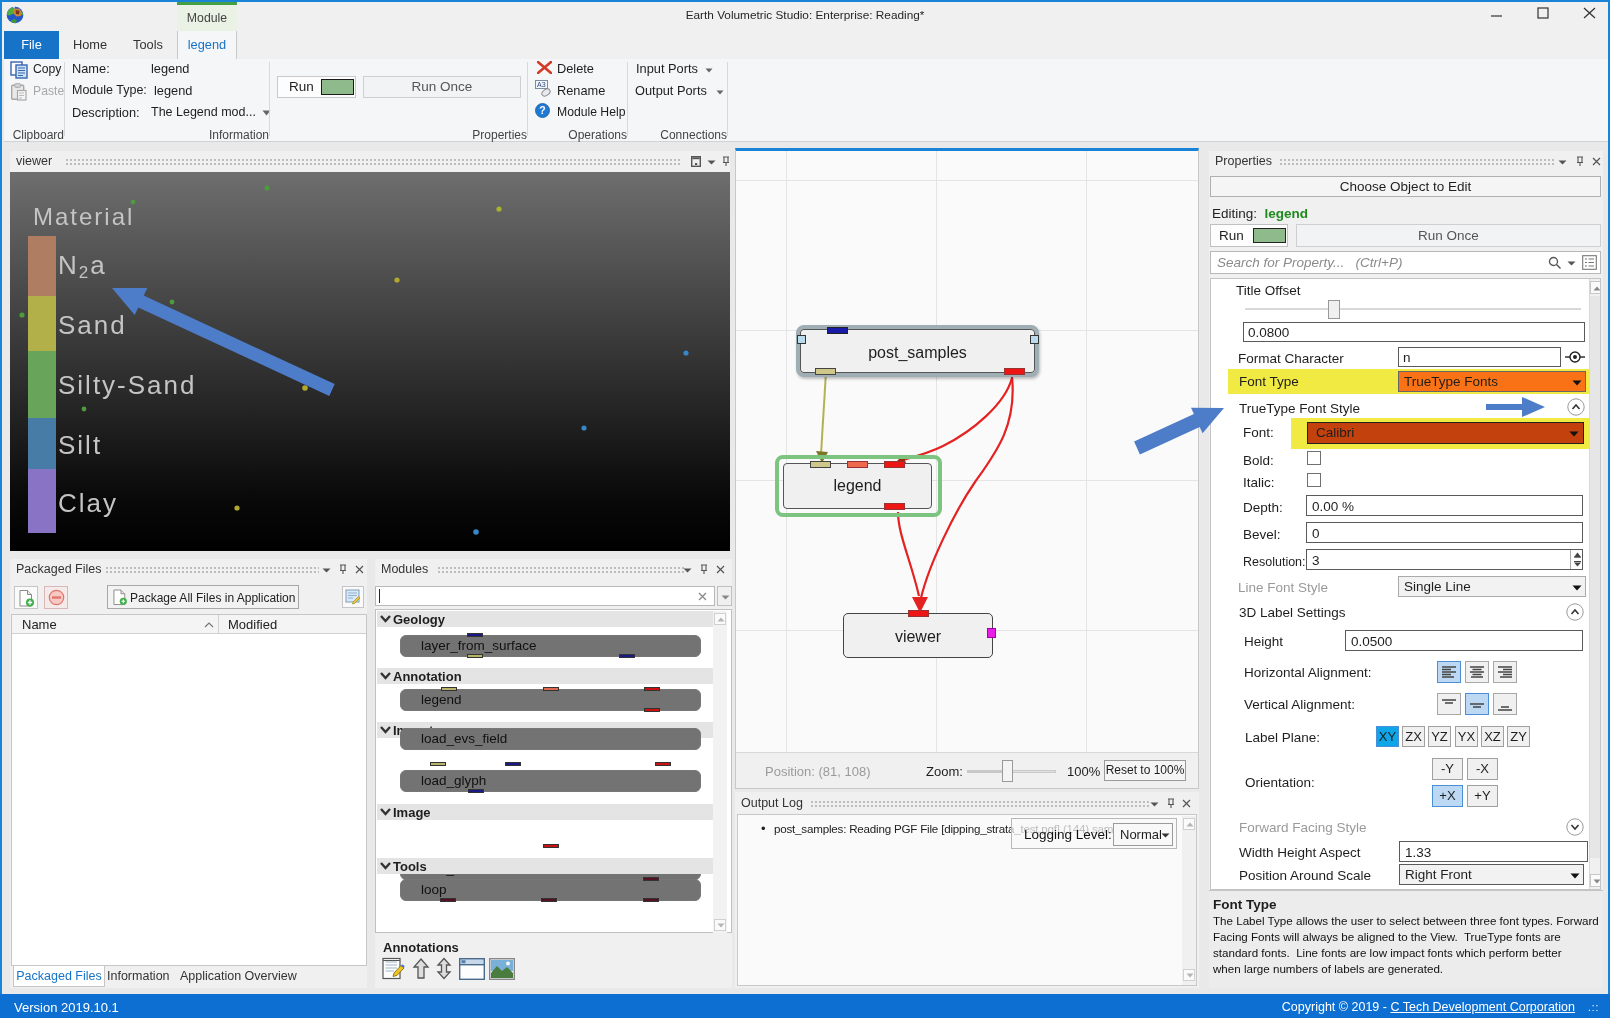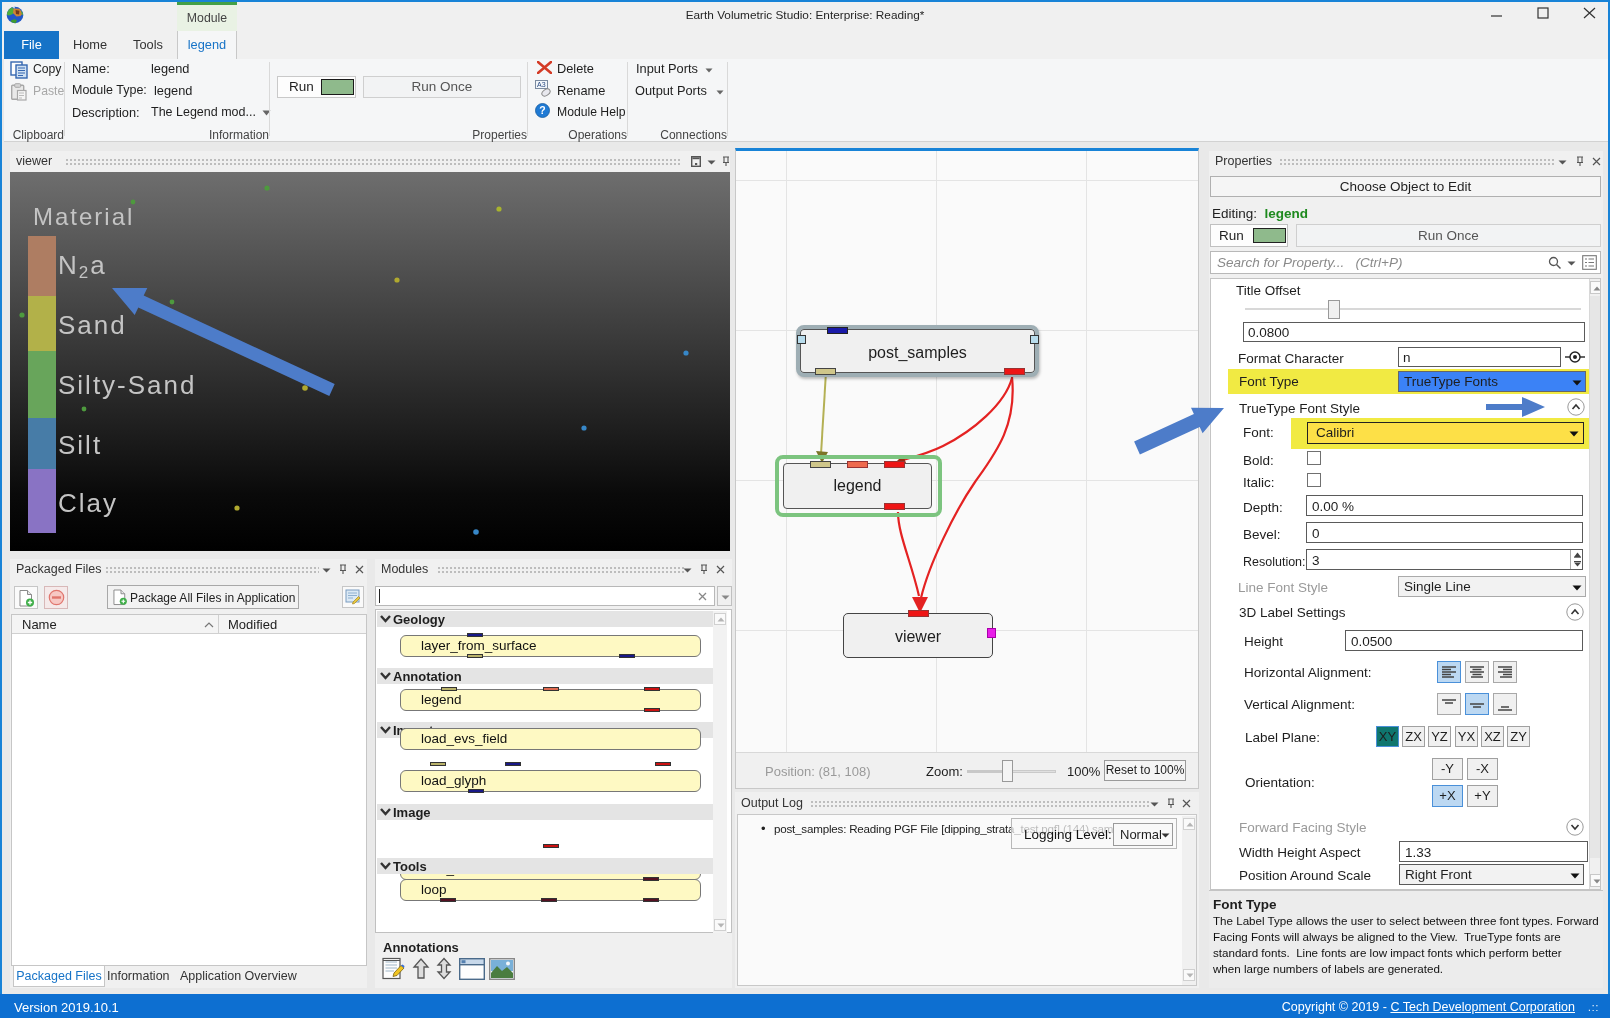--- a/index.html
+++ b/index.html
@@ -19,23 +19,23 @@
 #tab-legend { left:175px; width:60px; background:#f5f6f7; color:#1673c7; border-left:1px solid #c8c8c8; border-right:1px solid #c8c8c8; }
 
 #ribbon { position:absolute; left:2px; top:57px; width:1604px; height:83px; background:#f5f6f7; border-bottom:1px solid #d2d2d2; }
 .rsep { position:absolute; top:3px; height:74px; width:1px; background:#d9d9d9; }
 .rgrouplabel { position:absolute; top:69px; height:14px; font-size:12px; color:#444; text-align:right; }
 
 .panel { position:absolute; background:#f5f5f5; border:1px solid #cfcfcf; }
 .phead { position:absolute; left:0; top:0; right:0; height:20px; background:#f0f0f0; font-size:12.5px; color:#333; }
 .phead .t { position:absolute; left:6px; top:3px; }
 .pdots { position:absolute; top:7px; height:8px; background-image:radial-gradient(#bdbdbd 0.9px, transparent 1px); background-size:4px 4px; }
-.mbtn { width:301px; height:22px; background:#fef9c3; border:1px solid #777; border-radius:6px; font-size:13.5px; color:#111; padding:2px 0 0 20px; }
+.mbtn { width:301px; height:22px; background:#737373; border:1px solid #777; border-radius:6px; font-size:13.5px; color:#111; padding:2px 0 0 20px; }
 .pbtn { width:23px; height:21px; background:#f0f0f0; border:1px solid #a0a0a0; text-align:center; line-height:19px; font-size:13px; }
-.pbtn.sel { background:#0f766e; border:1px solid #4a90d9; }
+.pbtn.sel { background:#0ea5e9; border:1px solid #4a90d9; }
 .pbtn2 { width:31px; height:22px; background:#f0f0f0; border:1px solid #a0a0a0; text-align:center; line-height:20px; font-size:13px; }
 .pbtn2.sel { background:#bcd8f2; border:1px solid #4a90d9; }
 
 #statusbar { position:absolute; left:-2px; top:992px; width:1612px; height:26px; background:#0d6fd1; color:#fff; font-size:13px; }
 </style>
 </head>
 <body>
 <div id="root">
 
   <div id="titlebar">
@@ -506,38 +506,38 @@
         </div>
       <svg class="abs" style="left:354px;top:71px;" width="20" height="14" viewBox="0 0 20 14">
           <circle cx="10" cy="7" r="5" fill="none" stroke="#222" stroke-width="1.4"></circle>
           <circle cx="10" cy="7" r="2" fill="#222"></circle>
           <line x1="0" y1="7" x2="5" y2="7" stroke="#222" stroke-width="1.4"></line>
           <line x1="15" y1="7" x2="20" y2="7" stroke="#222" stroke-width="1.4"></line>
         </svg>
 
       <div class="abs" style="left:17px;top:90px;width:366px;height:25px;background:#f1ea43;"></div>
       <div class="abs" style="left:28px;top:95px;">Font Type</div>
-      <div class="abs" style="left:187px;top:92px;width:188px;height:21px;background:#3b82f6;border:1px solid #666;">
+      <div class="abs" style="left:187px;top:92px;width:188px;height:21px;background:#f97316;border:1px solid #666;">
         <div class="abs" style="left:5px;top:2px;">TrueType Fonts</div>
         <svg class="abs" style="left:173px;top:8px;" width="10" height="6">
             <path d="M0.5 0.5 L9.5 0.5 L5 5.5 Z" fill="#111"></path>
           </svg>
       </div>
       <div class="abs" style="left:28px;top:122px;">TrueType Font Style</div>
       <svg class="abs" style="left:356px;top:119px;" width="18" height="18" viewBox="0 0 18 18">
           <circle cx="9" cy="9" r="8.2" fill="#fff" stroke="#9a9a9a" stroke-width="1"></circle>
           <path d="M5.5 11 L9 7 L12.5 11" stroke="#333" stroke-width="1.6" fill="none"></path>
         </svg>
       <svg class="abs" style="left:275px;top:117px;" width="60" height="22" viewBox="0 0 60 22">
           <path d="M0 8 L36 8 L36 1 L59 11 L36 21 L36 14 L0 14 Z" fill="#4d7cc9"></path>
         </svg>
 
       <div class="abs" style="left:80px;top:139px;width:298px;height:31px;background:#f1ea43;"></div>
       <div class="abs" style="left:32px;top:146px;">Font:</div>
-      <div class="abs" style="left:96px;top:143px;width:277px;height:22px;background:#fde047;border:1.5px solid #222;">
+      <div class="abs" style="left:96px;top:143px;width:277px;height:22px;background:#c2410c;border:1.5px solid #222;">
         <div class="abs" style="left:8px;top:2px;">Calibri</div>
         <svg class="abs" style="left:261px;top:8px;" width="10" height="6">
             <path d="M0.5 0.5 L9.5 0.5 L5 5.5 Z" fill="#111"></path>
           </svg>
       </div>
       <div class="abs" style="left:32px;top:174px;">Bold:</div>
       <div class="abs" style="left:96px;top:172px;width:14px;height:14px;background:#fff;border:1px solid #707070;"></div>
       <div class="abs" style="left:32px;top:196px;">Italic:</div>
       <div class="abs" style="left:96px;top:194px;width:14px;height:14px;background:#fff;border:1px solid #707070;"></div>
       <div class="abs" style="left:32px;top:221px;">Depth:</div>

